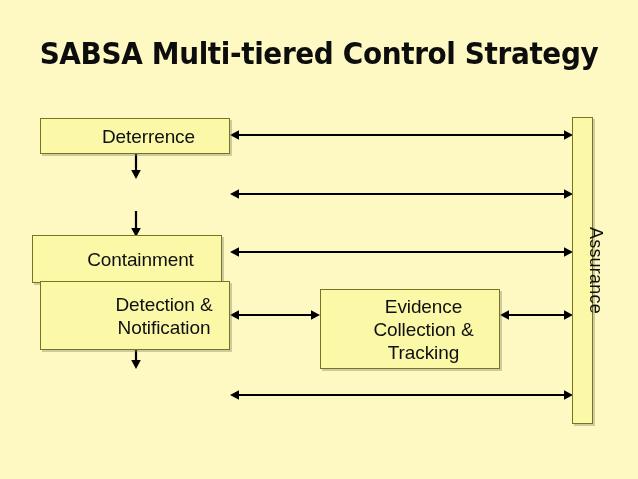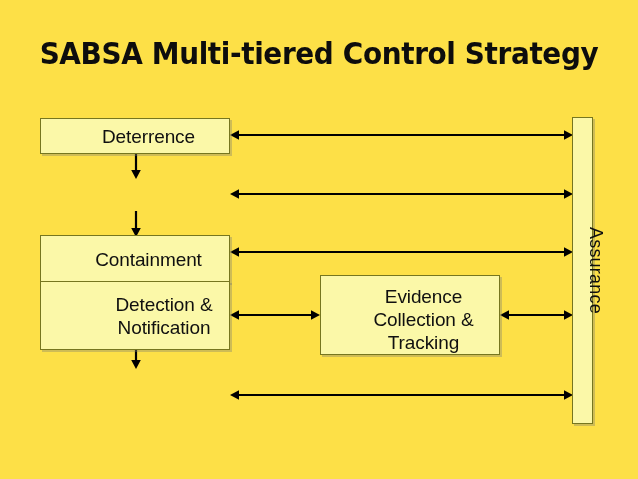--- a/index.html
+++ b/index.html
@@ -13,21 +13,21 @@
     height: 479px;
     overflow: hidden;
     font-family: "Liberation Sans", sans-serif;
     -webkit-font-smoothing: antialiased;
   }
 
   #canvas {
     position: relative;
     width: 638px;
     height: 479px;
-    background: #fde047;
+    background: #fef9c3;
   }
 
   
   #title {
     position: absolute;
     left: 0;
     top: 36px;
     width: 638px;
     text-align: center;
     font-family: "DejaVu Sans", "Liberation Sans", sans-serif;
@@ -62,24 +62,24 @@
   .node .label {
     display: block;
     width: 100%;
     white-space: pre-line;
     margin-left: 27px;
   }
 
   
   #node-deterrence   { left: 40px;  top: 118px; width: 190px; height: 36px; }
   #node-prevention   { left: 40px;  top: 177px; width: 190px; height: 36px; }
-  #node-containment  { left: 40px;  top: 235px; width: 190px; height: 48px; }
+  #node-containment  { left: 32px;  top: 235px; width: 190px; height: 48px; }
   #node-detection    { left: 40px;  top: 281px; width: 190px; height: 69px; padding-left: 31px; }
   #node-recovery     { left: 40px;  top: 367px; width: 190px; height: 58px; }
-  #node-evidence     { left: 320px; top: 275px; width: 180px; height: 80px; align-items: flex-end; }
+  #node-evidence     { left: 320px; top: 289px; width: 180px; height: 80px; }
 
   
   #node-assurance {
     left: 572px;
     top: 117px;
     width: 21px;
     height: 307px;
   }
   #node-assurance .label {
     writing-mode: vertical-rl;

